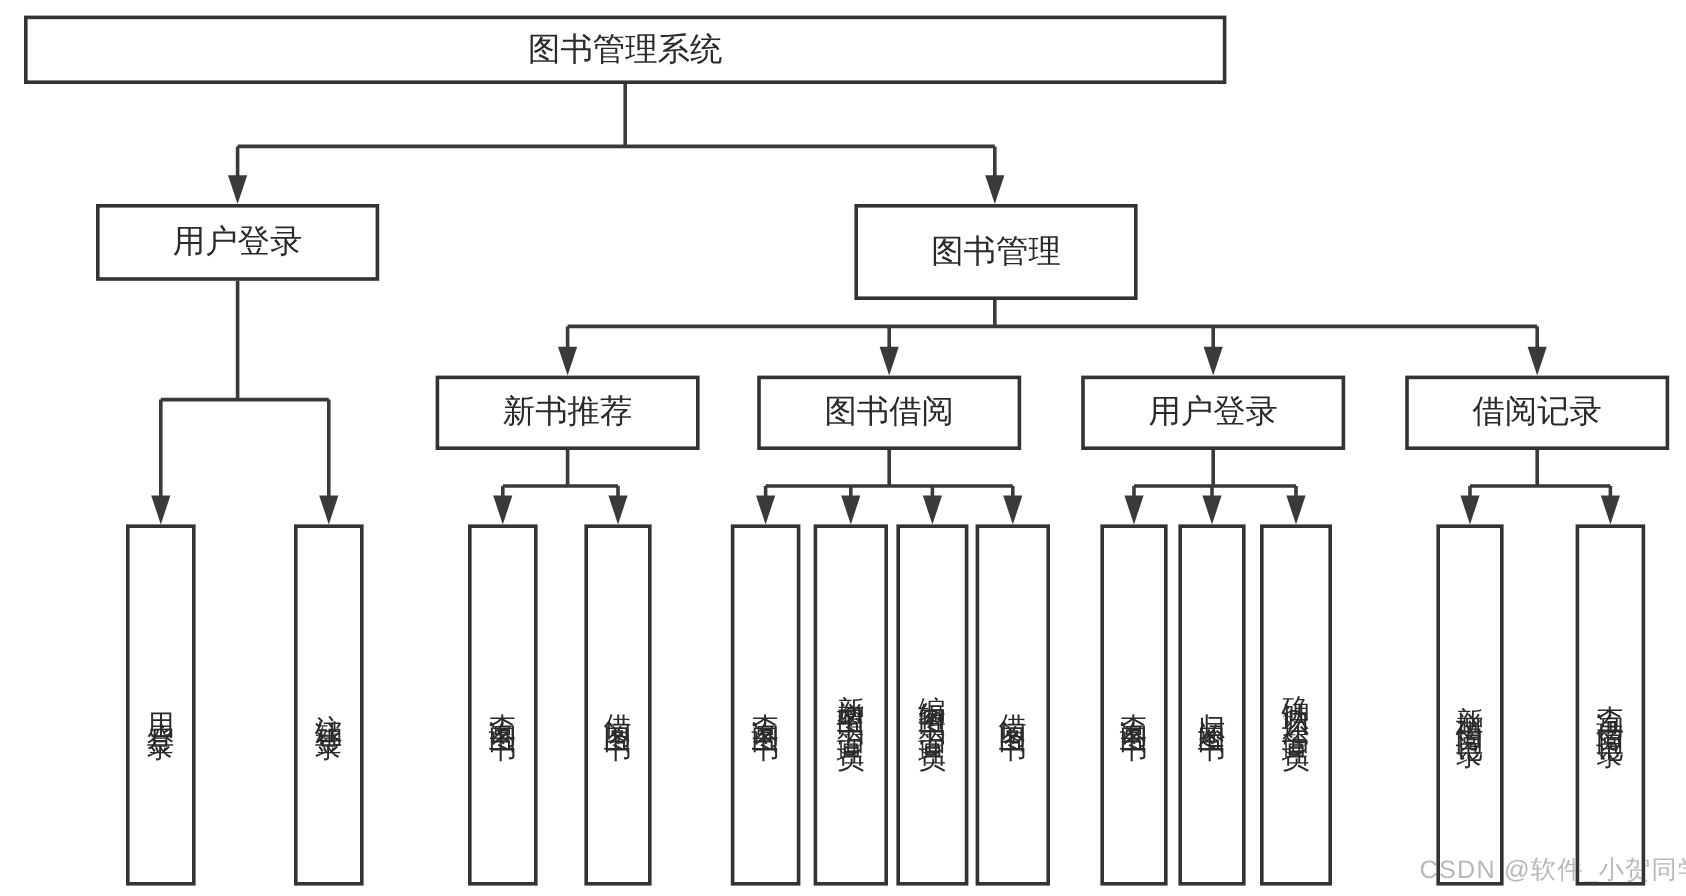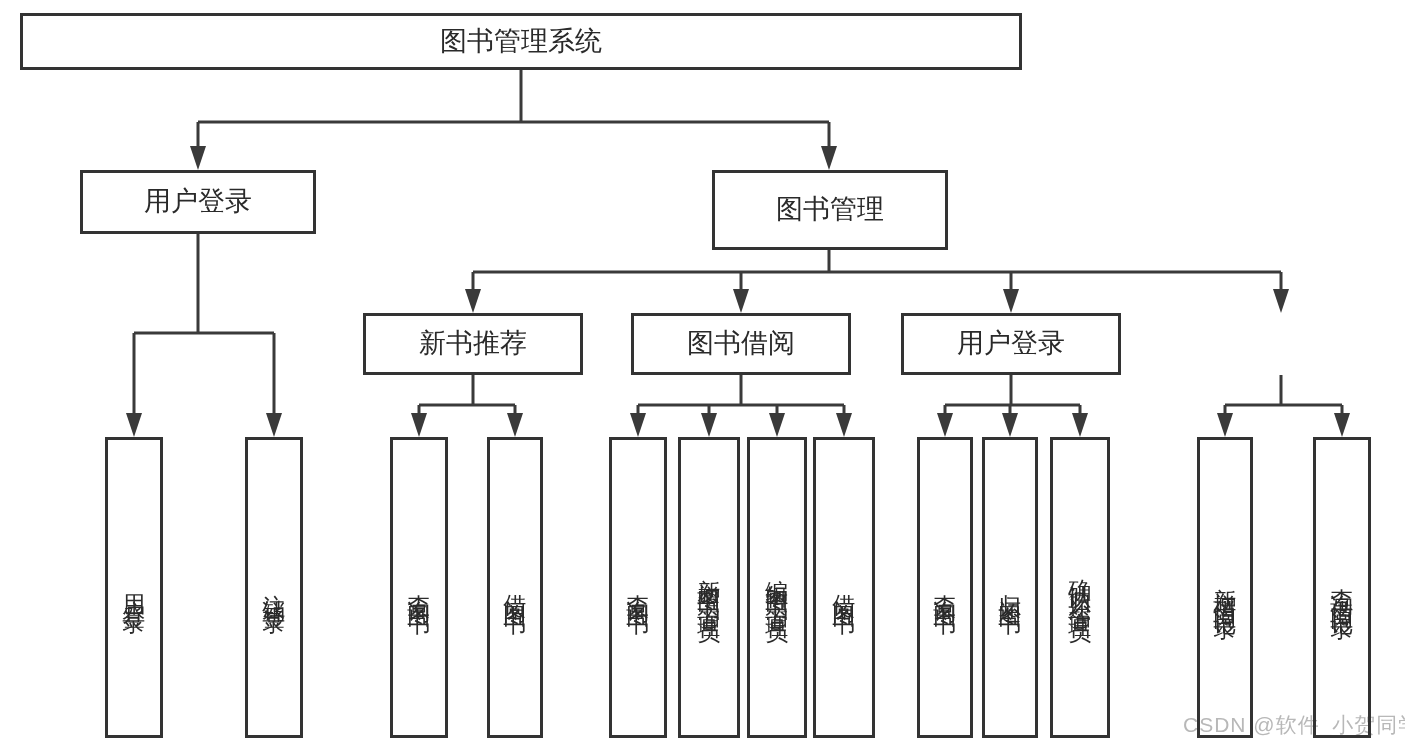--- a/index.html
+++ b/index.html
@@ -84,20 +84,23 @@
 
   <div class="box h" style="left:363px; top:313px; width:220px; height:62px">
     <span>新书推荐</span>
   </div>
   <div class="box h" style="left:631px; top:313px; width:220px; height:62px">
     <span>图书借阅</span>
   </div>
   <div class="box h" style="left:901px; top:313px; width:220px; height:62px">
     <span>用户登录</span>
   </div>
+  <div class="box h" style="left:1171px; top:313px; width:220px; height:62px">
+    <span>借阅记录</span>
+  </div>
 
   <div class="box v" style="left:105px; top:437px; width:58px; height:301px">
     <span>用户登录</span>
   </div>
   <div class="box v" style="left:245px; top:437px; width:58px; height:301px">
     <span>注销登录</span>
   </div>
 
   <div class="box v" style="left:390px; top:437px; width:58px; height:301px">
     <span>查询图书</span>

